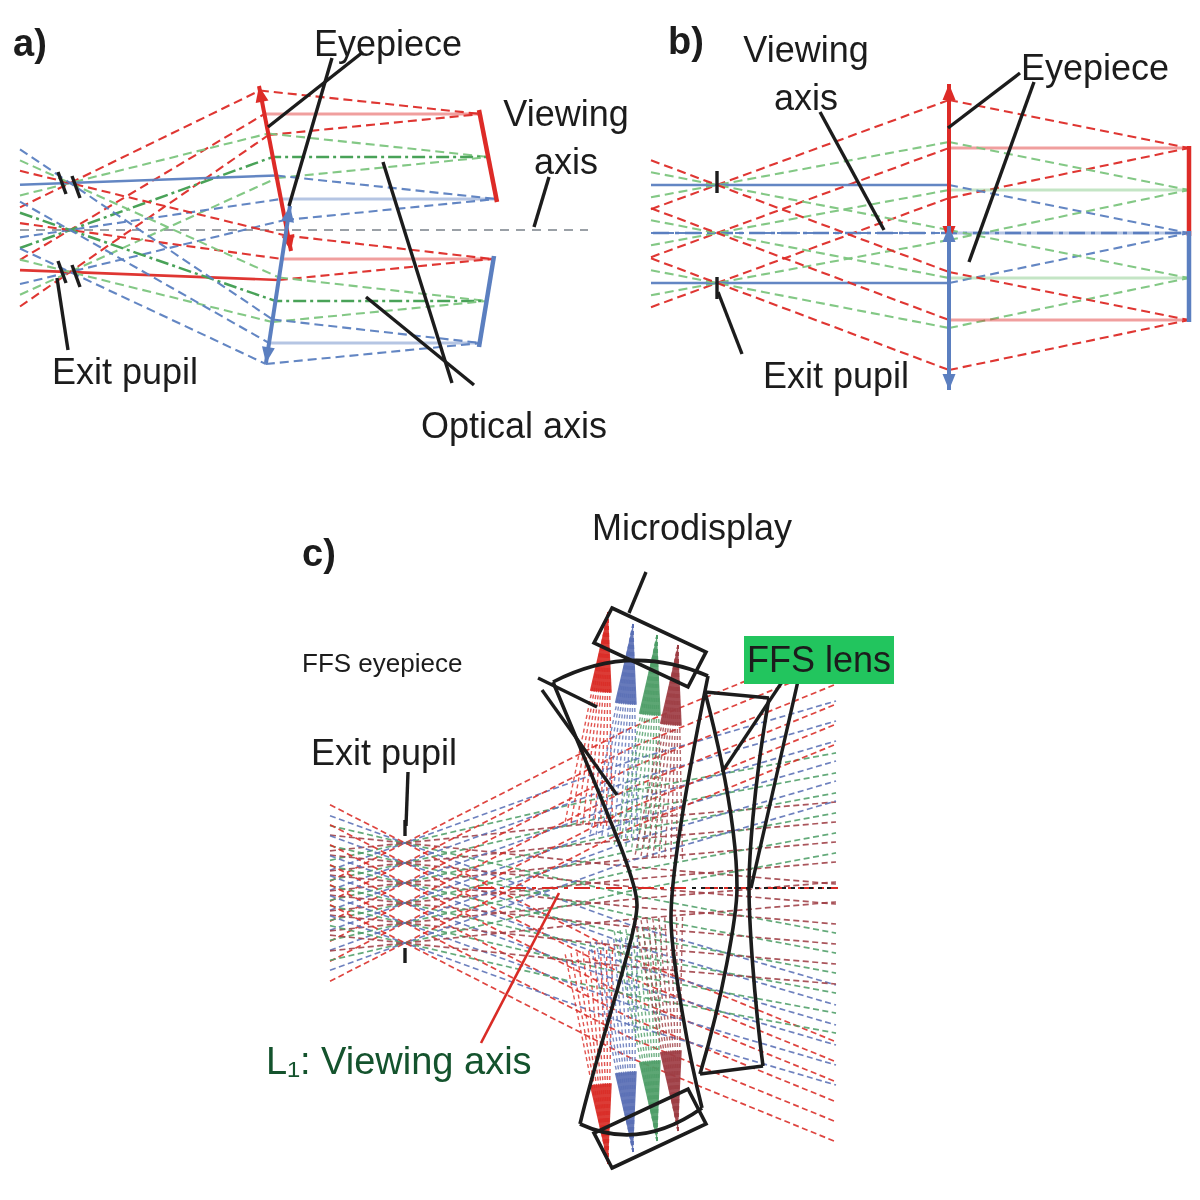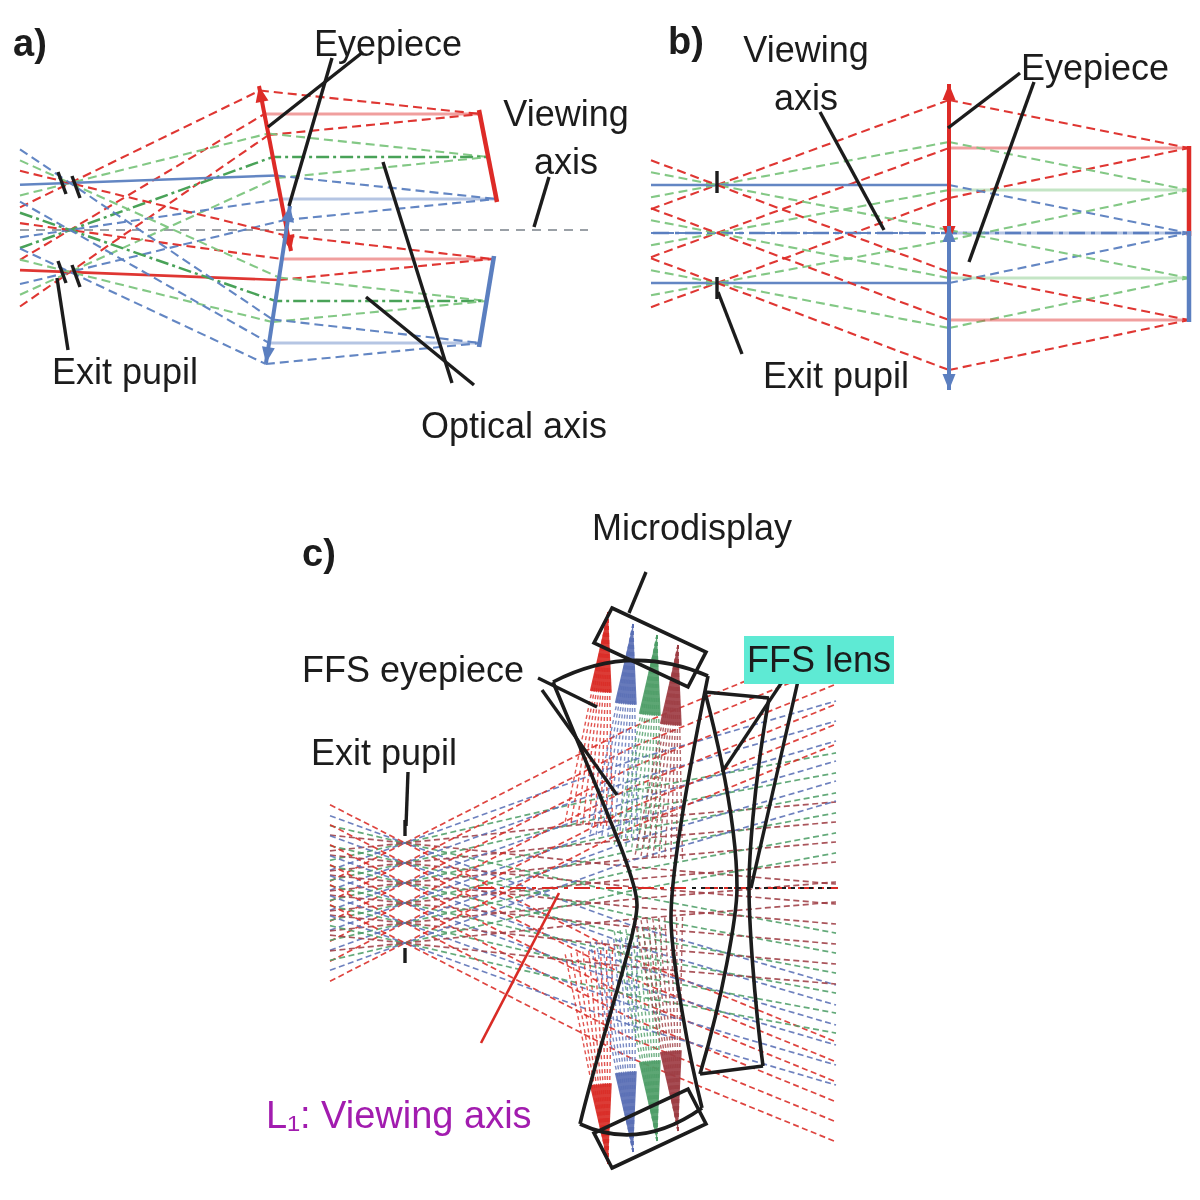--- a/index.html
+++ b/index.html
@@ -328,17 +328,17 @@
   <div class="lbl" style="left: 421px; top: 386px; font-size: 36px; margin-top: 16px;">Optical axis</div>
 
   <div class="lbl" style="left: 668px; top: 16px; font-size: 38px; font-weight: bold;">b)</div>
   <div class="lbl" style="left: 733px; top: 26px; font-size: 36px; width: 146px; text-align: center;">Viewing
 axis</div>
   <div class="lbl" style="left: 1021px; top: 44px; font-size: 36px;">Eyepiece</div>
   <div class="lbl" style="left: 763px; top: 352px; font-size: 36px;">Exit pupil</div>
 
   <div class="lbl" style="left: 302px; top: 528px; font-size: 38px; font-weight: bold;">c)</div>
   <div class="lbl" style="left: 556px; top: 504px; font-size: 36px; margin-left: 36px;">Microdisplay</div>
-  <div class="lbl" style="left: 302px; top: 646px; font-size: 36px;">FFS eyepiece</div>
-  <div class="lbl" style="left: 744px; top: 636px; font-size: 36px; background: #5eead4; padding: 0px 3px;">FFS lens</div>
+  <div class="lbl" style="left: 302px; top: 646px; font-size: 26px;">FFS eyepiece</div>
+  <div class="lbl" style="left: 744px; top: 636px; font-size: 36px; background: #22c55e; padding: 0px 3px;">FFS lens</div>
   <div class="lbl" style="left: 311px; top: 729px; font-size: 36px;">Exit pupil</div>
-  <div class="lbl" style="left: 266px; top: 1090px; font-size: 38px; color: #a21caf;">L₁: Viewing axis</div>
+  <div class="lbl" style="left: 266px; top: 1036px; font-size: 38px; color: #14532d;">L₁: Viewing axis</div>
 </div>
 
 </body></html>

